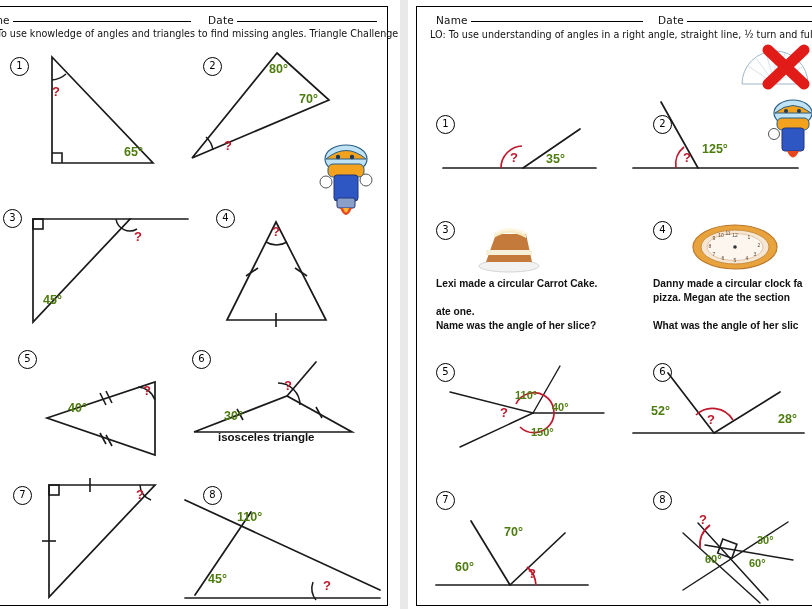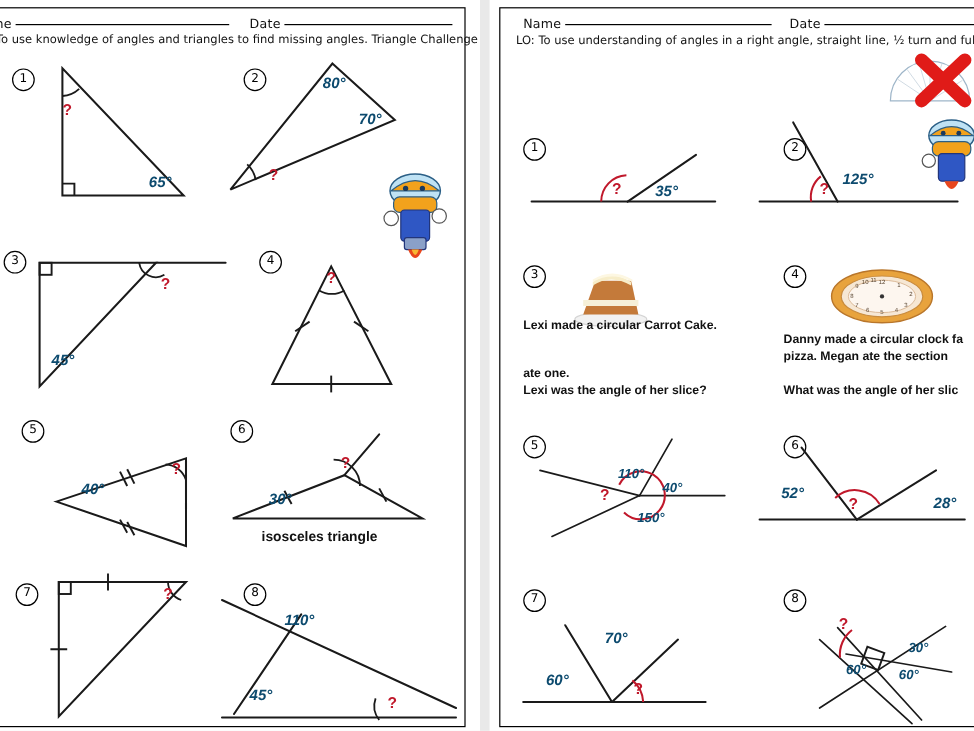--- a/index.html
+++ b/index.html
@@ -38,22 +38,22 @@
     position:absolute;font-size:9.6px;color:#111;line-height:12.4px;
     white-space:nowrap;
   }
   .lo-c{text-align:center;}
   .qnum{
     position:absolute;width:17px;height:17px;border:1.3px solid #000;
     border-radius:50%;font-size:10px;line-height:15px;text-align:center;
     color:#000;background:#fff;font-family:"DejaVu Sans",sans-serif;
   }
   .lbl{
-    position:absolute;font-size:12.5px;font-weight:bold;color:#0c4a6e;
-    font-family:"Liberation Sans",sans-serif;white-space:nowrap;font-style:italic;
+    position:absolute;font-size:12.5px;font-weight:bold;color:#4d7c0f;
+    font-family:"Liberation Sans",sans-serif;white-space:nowrap;
   }
   .lbl.sm{font-size:11px;}
   .qmark{
     position:absolute;color:#c0182b;font-weight:bold;font-size:13px;
     font-family:"Liberation Sans",sans-serif;
   }
   .wordtxt{
     position:absolute;font-size:10.2px;font-weight:bold;line-height:14.5px;
     color:#111;font-family:"Liberation Sans",sans-serif;white-space:nowrap;
   }
@@ -155,21 +155,21 @@
     <div class="qnum" style="left:192px;top:350px;">6</div>
     <svg style="left:0;top:0;" width="400" height="480">
       <path class="ln" d="M194 432 L287 396 L352 432 Z"></path>
       <path class="ln" d="M287 396 L316 362"></path>
       <path class="arcK" d="M278 383 A22 22 0 0 1 300 405"></path>
       <line class="tick" x1="237" y1="409" x2="243" y2="420"></line>
       <line class="tick" x1="316" y1="407" x2="322" y2="418"></line>
     </svg>
     <div class="lbl" style="left:224px;top:409px;">30°</div>
     <div class="qmark" style="left:284px;top:378px;">?</div>
-    <div class="cap" style="left:218px;top:442px;text-align:right;">isosceles  triangle</div>
+    <div class="cap" style="left:218px;top:431px;text-align:right;">isosceles  triangle</div>
 
     <div class="qnum" style="left:13px;top:486px;">7</div>
     <svg style="left:0;top:0;" width="250" height="609">
       <path class="ln" d="M49 485 L49 597 L155 485 Z"></path>
       <rect class="tick" x="49" y="485" width="10" height="10" fill="none"></rect>
       <line class="tick" x1="90" y1="478" x2="90" y2="492"></line>
       <line class="tick" x1="42" y1="541" x2="56" y2="541"></line>
       <path class="arcK" d="M140 485 A16 16 0 0 0 151 500"></path>
     </svg>
     <div class="qmark" style="left:136px;top:487px;">?</div>
@@ -244,23 +244,23 @@
     <div class="lbl" style="left:294px;top:142px;">125°</div>
 
     <div class="qnum" style="left:28px;top:221px;">3</div>
     <svg class="clip" style="left:68px;top:222px;" width="66" height="50">
       <ellipse cx="33" cy="44" rx="30" ry="6" fill="#f2f2f2" stroke="#d4d4d4" stroke-width="1"></ellipse>
       <path d="M10 40 L20 12 L50 12 L56 40 Z" fill="#c47a3a"></path>
       <path d="M10 28 L56 28 L56 33 L10 33 Z" fill="#f6f0d8"></path>
       <path d="M18 13 Q33 2 50 13 L50 16 Q33 6 18 16 Z" fill="#f7edc9"></path>
       <path d="M18 11 Q34 1 51 11 L51 13 Q34 4 18 13 Z" fill="#fdf7e2"></path>
     </svg>
-    <div class="wordtxt" style="left:28px;top:265px;text-align:right;">Lexi made a circular Carrot Cake.</div>
+    <div class="wordtxt" style="left:28px;top:277px;text-align:right;">Lexi made a circular Carrot Cake.</div>
     <div class="wordtxt" style="left:28px;top:305px;">ate one.</div>
-    <div class="wordtxt" style="left:28px;top:319px;">Lexi was the angle of her slice?</div>
+    <div class="wordtxt" style="left:28px;top:319px;">Name was the angle of her slice?</div>
 
     <div class="qnum" style="left:245px;top:221px;">4</div>
     <svg class="clip" style="left:284px;top:222px;" width="86" height="50">
       <ellipse cx="43" cy="25" rx="42" ry="22" fill="#e8a33d" stroke="#b9762a" stroke-width="1.2"></ellipse>
       <ellipse cx="43" cy="25" rx="34" ry="17" fill="#f6e7d4" stroke="#c98c3f" stroke-width="1"></ellipse>
       <ellipse cx="43" cy="25" rx="28" ry="13.5" fill="#fdf6ef" stroke="#d9b896" stroke-width="0.8"></ellipse>
       <circle cx="43" cy="25" r="1.8" fill="#333"></circle>
       <g fill="#5a4632" font-size="5" font-family="Liberation Sans, sans-serif" text-anchor="middle">
         <text x="43" y="15">12</text>
           <text x="57" y="17">1</text>

